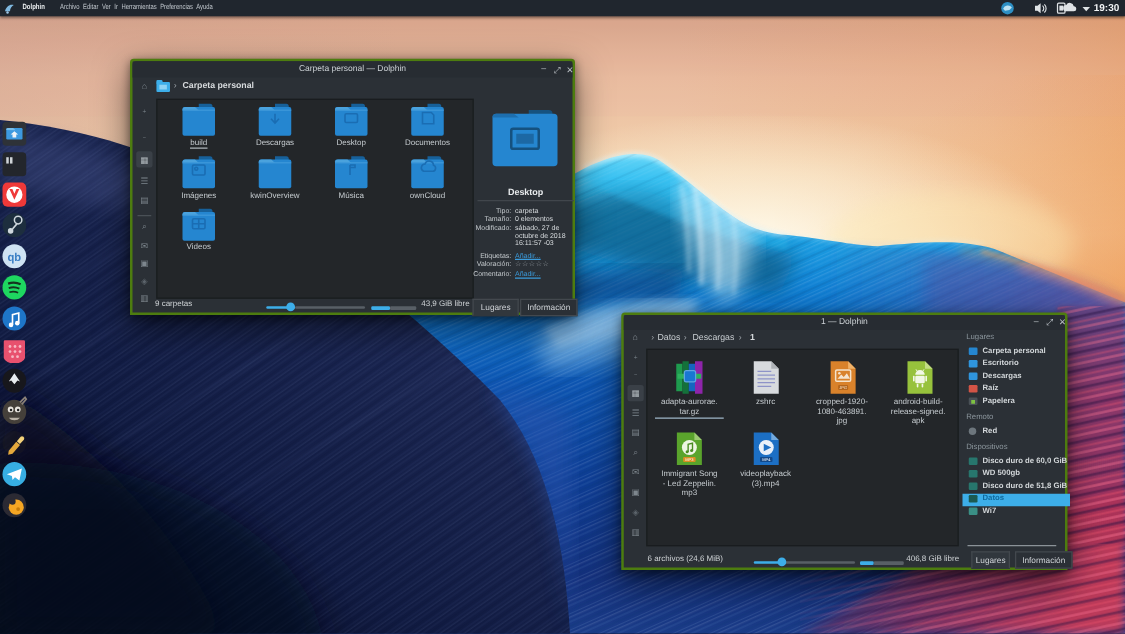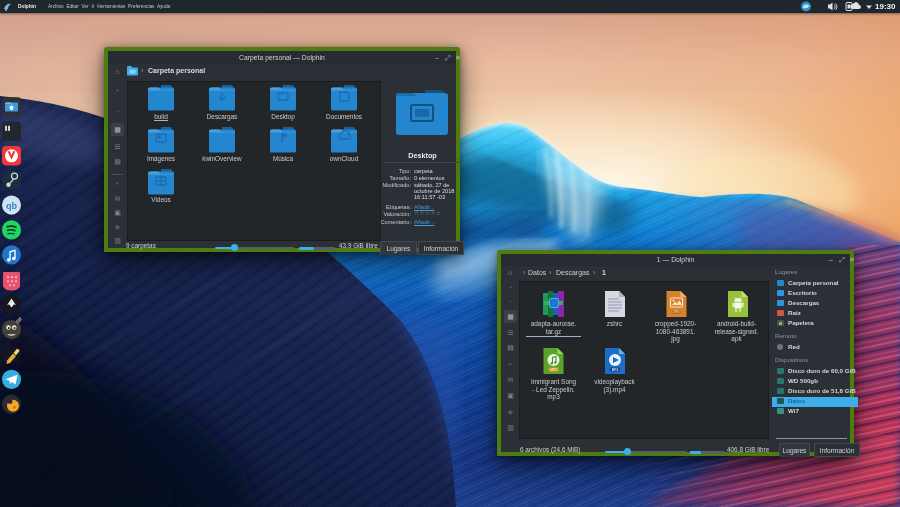--- a/index.html
+++ b/index.html
@@ -2,21 +2,21 @@
 <html><head><meta charset="utf-8">
 <style>
 *{margin:0;padding:0;box-sizing:border-box;}
 html,body{width:900px;height:507px;overflow:hidden;background:#0d1433;font-family:"Liberation Sans",sans-serif;}
 #stage{position:relative;width:900px;height:507px;overflow:hidden;}
 .abs{position:absolute;}
 
 #menubar{position:absolute;left:0;top:0;width:900px;height:13px;background:#20262e;color:#c2c8ce;font-size:6.5px;z-index:30;box-shadow:0 1px 2px rgba(0,0,0,.4);}
 #menubar .mi{position:absolute;top:3px;font-size:6px;}
 
-.win{position:absolute;background:#2b3036;border:4px solid #4d7c0f;border-radius:3px 3px 0 0;box-shadow:0 10px 28px rgba(0,0,0,.55),0 2px 8px rgba(0,0,0,.45);z-index:20;}
+.win{position:absolute;background:#2b3036;border:2px solid #4d7c0f;border-radius:3px 3px 0 0;box-shadow:0 10px 28px rgba(0,0,0,.55),0 2px 8px rgba(0,0,0,.45);z-index:20;}
 .tbar{position:absolute;left:0;top:0;width:100%;background:#272c32;border-radius:3px 3px 0 0;color:#cdd2d6;font-size:6.8px;text-align:center;}
 .tbtn{position:absolute;color:#b9bfc4;font-size:7px;}
 .crumb{position:absolute;color:#d7dadd;font-size:7px;font-weight:bold;}
 .view{position:absolute;background:#232629;border:1px solid #191c1f;}
 .sideic{position:absolute;color:#7d868d;font-size:7px;width:19px;text-align:center;}
 .flabel{position:absolute;color:#c7cdd1;font-size:6.4px;text-align:center;line-height:7.6px;}
 .statust{position:absolute;color:#cfd3d6;font-size:6.4px;}
 .tab{position:absolute;border:1px solid #43484e;color:#d0d4d8;font-size:6.6px;text-align:center;background:#2b3036;}
 .tab.on{background:#31373d;border-bottom-color:#31373d;}
 .slider{position:absolute;height:2px;border-radius:1px;}

